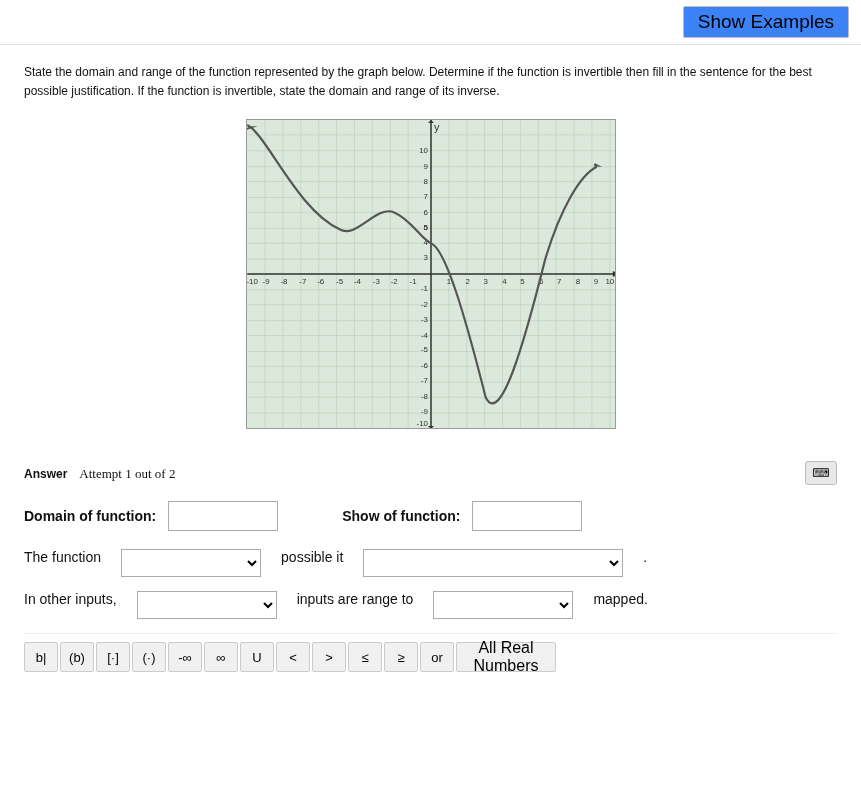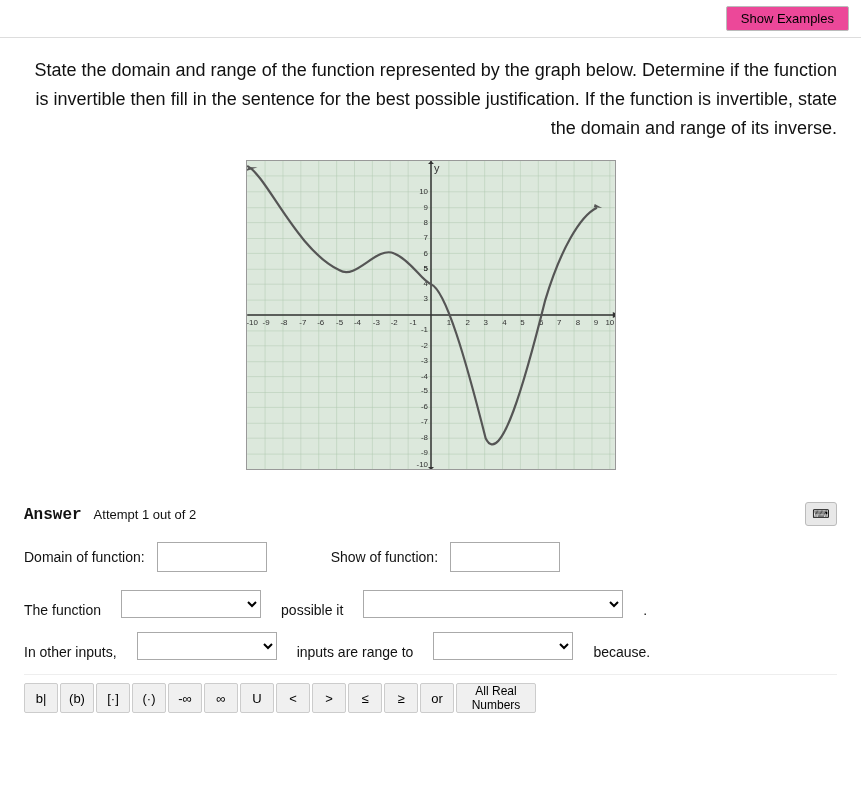--- a/index.html
+++ b/index.html
@@ -14,40 +14,39 @@
     }
 
     
     .top-bar {
       display: flex;
       justify-content: flex-end;
       padding: 6px 12px;
       border-bottom: 1px solid #ddd;
     }
     .show-examples-btn {
-      background: #ec4899;
+      background: #3b82f6;
       border: 1px solid #bbb;
       padding: 4px 14px;
-      font-size: 13px;
+      font-size: 19px;
       cursor: pointer;
       font-family: Arial, sans-serif;
       border-radius: 2px;
     }
 
     
     .main-content {
       padding: 18px 24px 10px 24px;
     }
 
     .problem-text {
-      font-size: 18px;
+      font-size: 12px;
       line-height: 1.6;
       margin-bottom: 18px;
       font-family: Arial, sans-serif;
-      text-align: right;
     }
 
     
     .graph-container {
       display: flex;
       justify-content: center;
       margin-bottom: 22px;
     }
 
     
@@ -56,27 +55,27 @@
     }
 
     .answer-header {
       display: flex;
       align-items: center;
       justify-content: space-between;
       margin-bottom: 16px;
     }
 
     .answer-label {
-      font-size: 16px;
+      font-size: 12px;
       font-weight: bold;
-      font-family: Liberation Mono, monospace;
+      font-family: Liberation Sans, sans-serif;
     }
     .attempt-label {
       font-size: 13px;
-      font-family: Liberation Sans, sans-serif;
+      font-family: Liberation Serif, serif;
       font-weight: normal;
       margin-left: 8px;
     }
 
     .keyboard-icon-btn {
       background: #e8e8e8;
       border: 1px solid #bbb;
       width: 32px;
       height: 24px;
       cursor: pointer;
@@ -90,35 +89,35 @@
     .domain-range-row {
       display: flex;
       align-items: center;
       gap: 12px;
       margin-bottom: 18px;
       font-family: Arial, sans-serif;
       font-size: 14px;
     }
 
     .field-label {
-      font-weight: normal;
+      font-weight: bold;
       text-align: right;
     }
 
     .text-input-box {
       border: 1px solid #aaa;
       width: 110px;
       height: 30px;
       padding: 2px 6px;
       font-size: 14px;
     }
 
     .function-row, .other-words-row {
       display: flex;
-      align-items: flex-end;
+      align-items: flex-start;
       gap: 20px;
       margin-bottom: 14px;
       font-family: Arial, sans-serif;
       font-size: 14px;
     }
 
     .dropdown-select {
       border: 1px solid #aaa;
       padding: 3px 6px;
       font-size: 13px;
@@ -154,22 +153,22 @@
       font-size: 13px;
       cursor: pointer;
       display: flex;
       align-items: center;
       justify-content: center;
       font-family: Arial, sans-serif;
       border-radius: 2px;
     }
 
     .sym-btn-wide {
-      width: 80px;
-      font-size: 12px;
+      width: 100px;
+      font-size: 16px;
     }
 
     
     .graph-svg {
       background: #e8e8e8;
       border: 1px solid #999;
     }
   </style>
 </head>
 <body>
@@ -356,21 +355,21 @@
         <option value="each">each</option>
         <option value="no">no</option>
       </select>
       <span>inputs are range to</span>
       <select class="dropdown-select dropdown-select-med">
         <option value=""></option>
         <option value="a unique">a unique</option>
         <option value="multiple">multiple</option>
         <option value="the same">the same</option>
       </select>
-      <span>because.</span>
+      <span>mapped.</span>
     </div>
 
     <div class="symbol-toolbar">
       <button class="sym-btn">
         <span>b|</span>
       </button>
       <button class="sym-btn">
         <span>(b)</span>
       </button>
       <button class="sym-btn">

